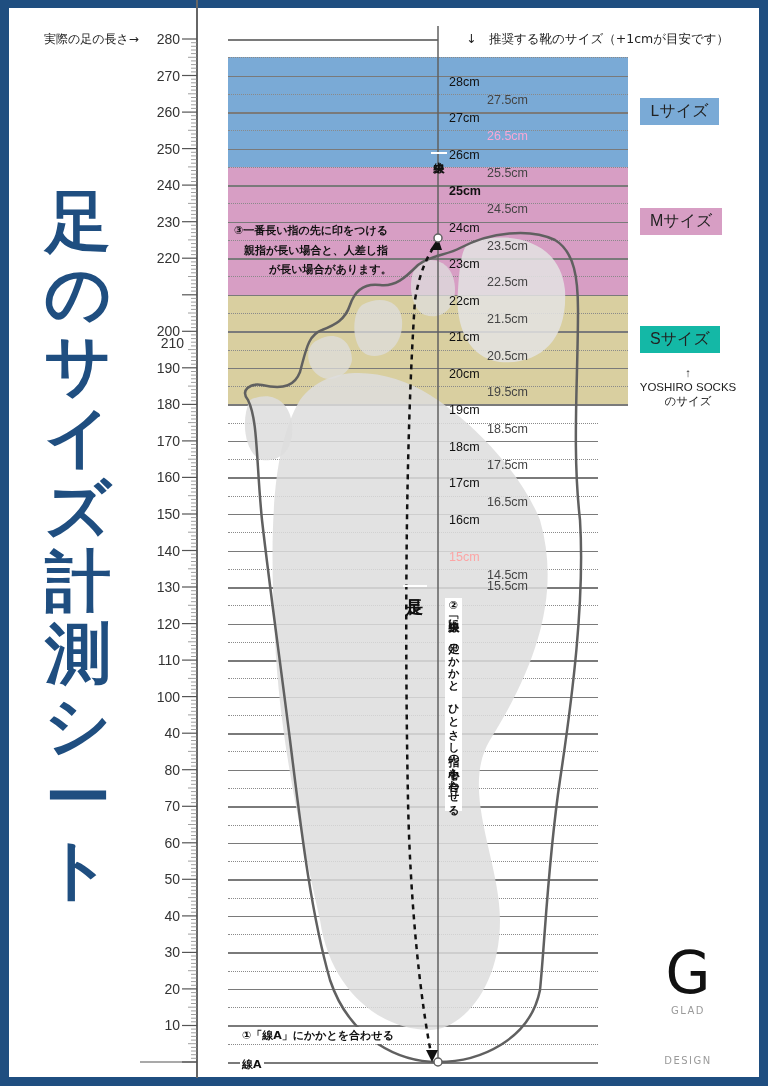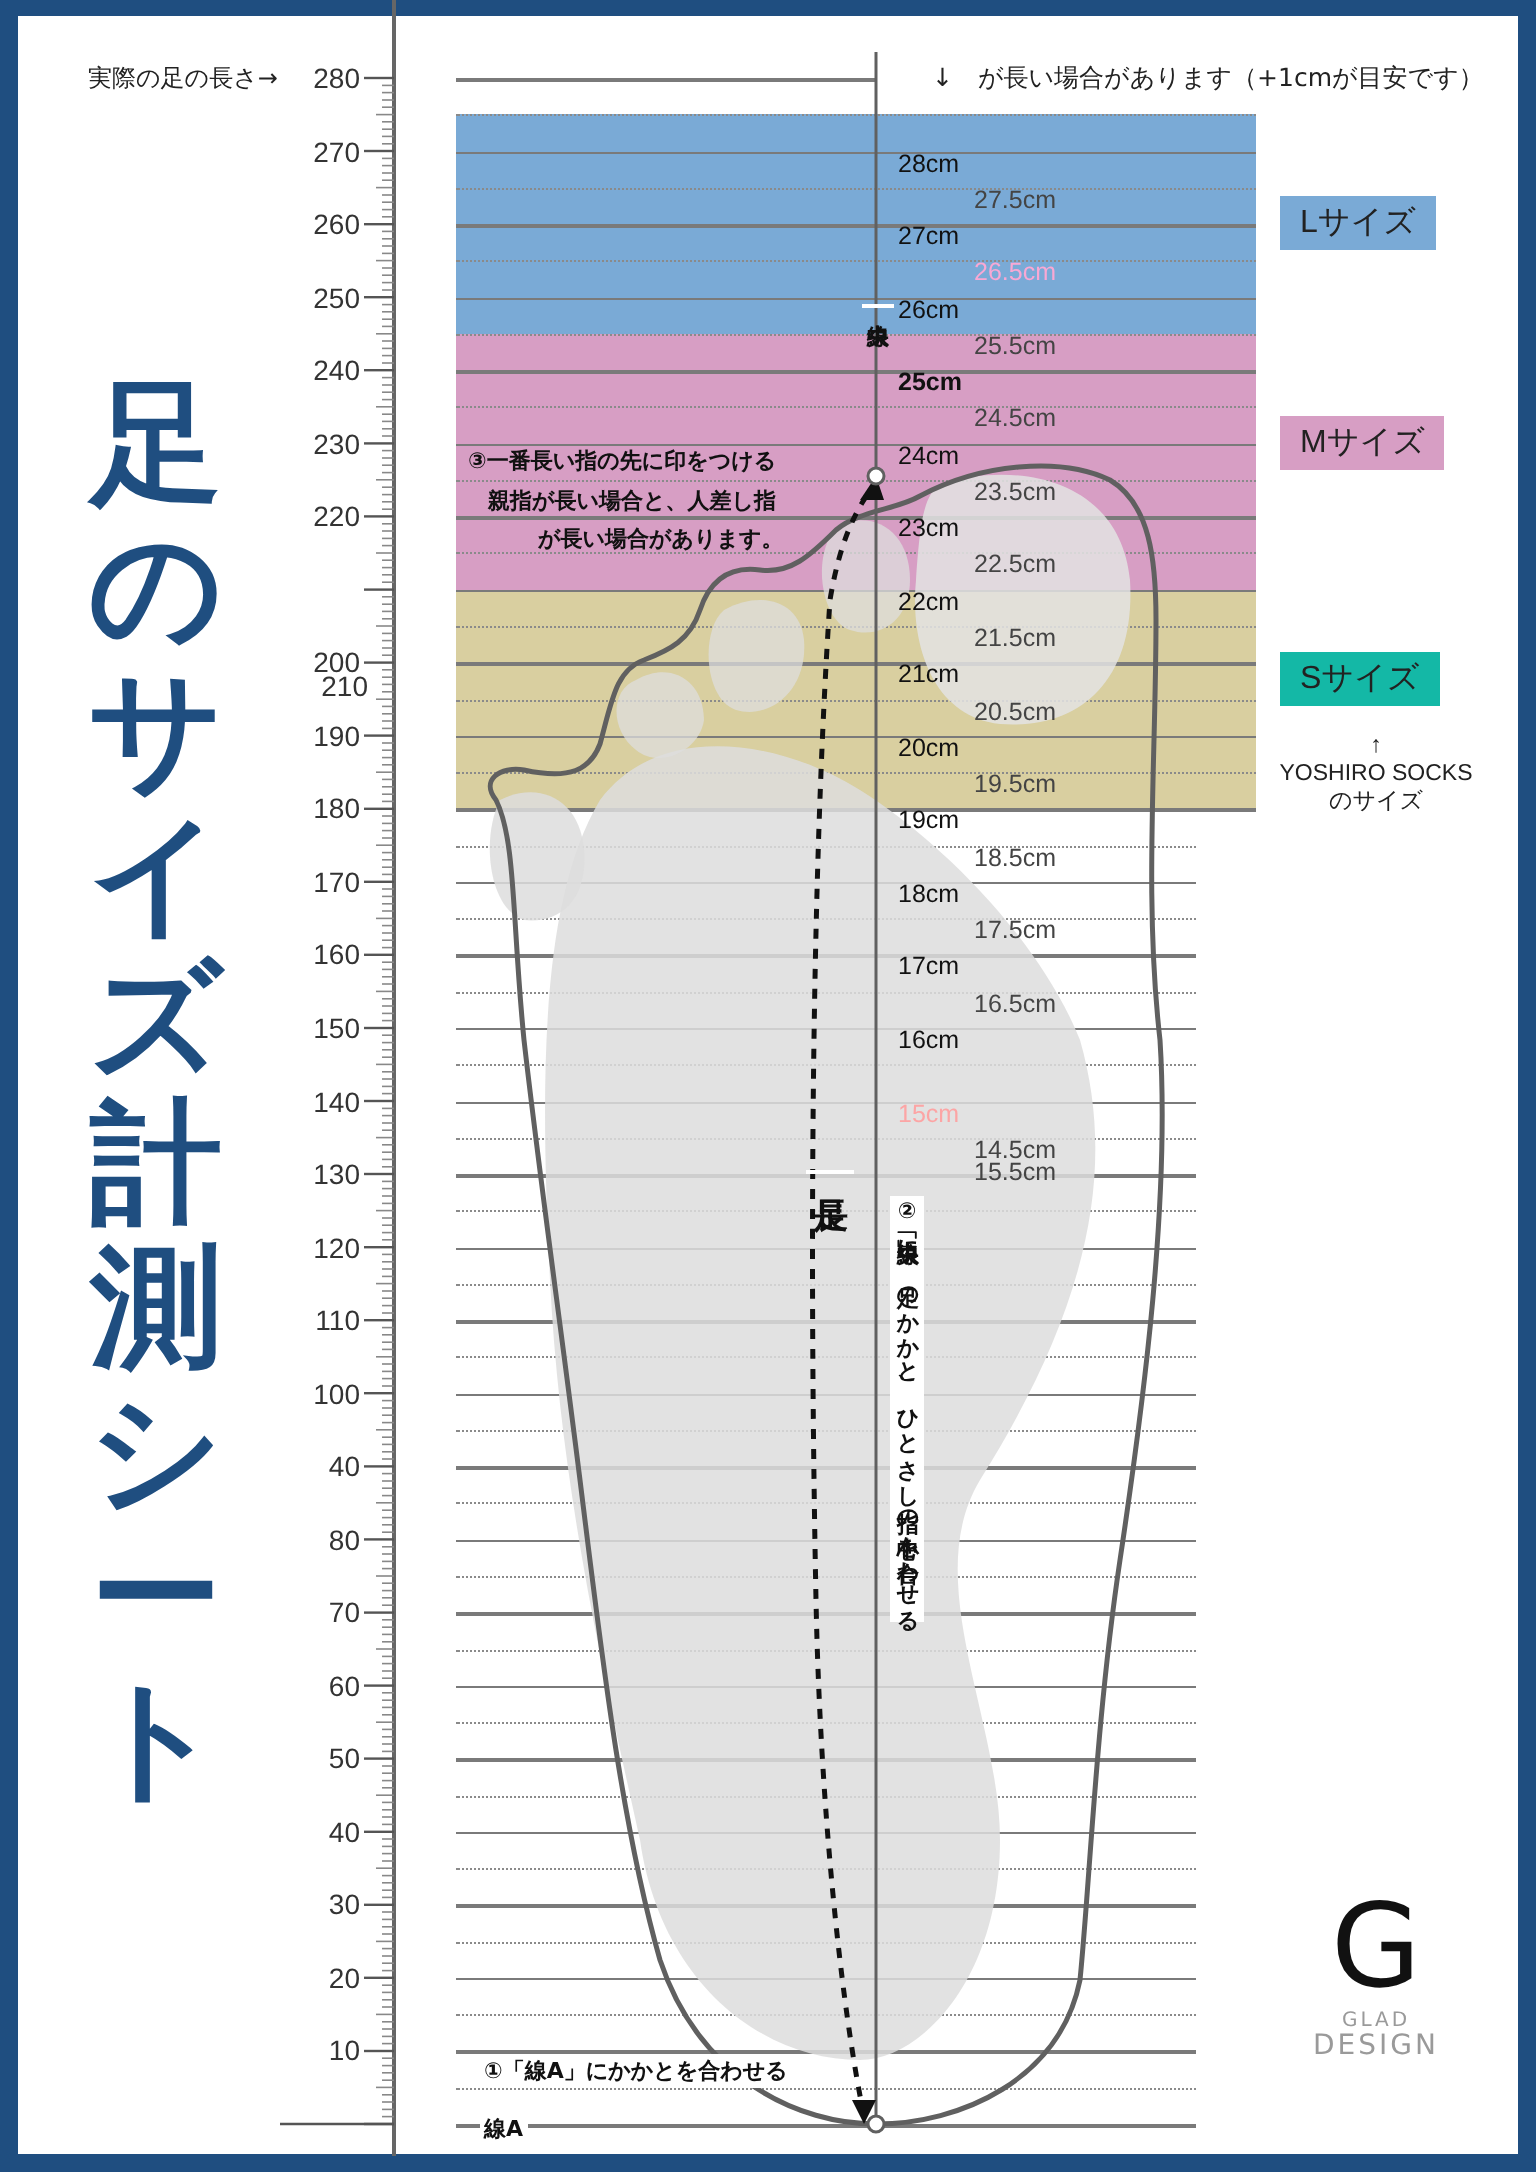--- a/index.html
+++ b/index.html
@@ -430,21 +430,21 @@
 
   <line x1="438" y1="26" x2="438" y2="1064" stroke="#606060" stroke-width="1.5"></line>
 
   <path d="M432,1058 C420,1000 410,900 408,800 C405,650 405,450 415,300 C420,270 428,255 436,244" fill="none" stroke="#111" stroke-width="2.5" stroke-dasharray="5,5"></path>
   <polygon points="438,238 430,250 442,250" fill="#111"></polygon>
   <polygon points="432,1062 426,1050 438,1050" fill="#111"></polygon>
   <circle cx="438" cy="238" r="4" fill="#fff" stroke="#606060" stroke-width="1.5"></circle>
   <circle cx="438" cy="1062" r="4" fill="#fff" stroke="#606060" stroke-width="1.5"></circle>
 </svg>
 
-<div class="side-label" style="left:466px;top:31px;font-size:12.5px;">↓　が長い場合があります（+1cmが目安です）</div>
+<div class="side-label" style="left:466px;top:31px;font-size:12.5px;">↓　推奨する靴のサイズ（+1cmが目安です）</div>
 
 <div id="size-labels">
     <div class="size-label" style="left: 449px; top: 74.5357px; color: rgb(17, 17, 17);">28cm</div>
     <div class="size-label" style="left: 449px; top: 111.071px; color: rgb(17, 17, 17);">27cm</div>
     <div class="size-label" style="left: 449px; top: 147.607px; color: rgb(17, 17, 17);">26cm</div>
     <div class="size-label" style="left: 449px; top: 184.143px; color: rgb(17, 17, 17); font-weight: bold;">25cm</div>
     <div class="size-label" style="left: 449px; top: 220.679px; color: rgb(17, 17, 17);">24cm</div>
     <div class="size-label" style="left: 449px; top: 257.214px; color: rgb(17, 17, 17);">23cm</div>
     <div class="size-label" style="left: 449px; top: 293.75px; color: rgb(17, 17, 17);">22cm</div>
     <div class="size-label" style="left: 449px; top: 330.286px; color: rgb(17, 17, 17);">21cm</div>
@@ -463,21 +463,21 @@
     <div class="size-label" style="left: 487px; top: 312.018px; color: rgb(68, 68, 68);">21.5cm</div>
     <div class="size-label" style="left: 487px; top: 348.554px; color: rgb(68, 68, 68);">20.5cm</div>
     <div class="size-label" style="left: 487px; top: 385.089px; color: rgb(68, 68, 68);">19.5cm</div>
     <div class="size-label" style="left: 487px; top: 421.625px; color: rgb(68, 68, 68);">18.5cm</div>
     <div class="size-label" style="left: 487px; top: 458.161px; color: rgb(68, 68, 68);">17.5cm</div>
     <div class="size-label" style="left: 487px; top: 494.696px; color: rgb(68, 68, 68);">16.5cm</div>
     <div class="size-label" style="left: 487px; top: 531.232px; color: rgb(68, 68, 68); margin-top: 48px;">15.5cm</div>
     <div class="size-label" style="left: 487px; top: 567.768px; color: rgb(68, 68, 68);">14.5cm</div>
   </div>
 
-<div class="size-tag" style="left:640px;top:98px;background:#7aaad6;">Lサイズ</div>
+<div class="size-tag" style="left:640px;top:98px;background:#7aaad6;font-family:Liberation Mono, monospace;">Lサイズ</div>
 <div class="size-tag" style="left:640px;top:208px;background:#d79ec4;">Mサイズ</div>
 <div class="size-tag" style="left:640px;top:326px;background:#14b8a6;">Sサイズ</div>
 
 <div class="abs" style="left:630px;top:366px;width:116px;text-align:center;font-size:11.5px;line-height:14px;color:#222;font-family:'Liberation Sans',sans-serif;">
   <div>↑</div>
   <div>YOSHIRO SOCKS</div>
   <div>のサイズ</div>
 </div>
 
 <div class="abs pill" style="left:431px;top:152px;width:12px;font-size:11px;font-weight:bold;line-height:13px;writing-mode:vertical-rl;color:#111;">中央線</div>
@@ -489,14 +489,14 @@
 <div class="abs pill" style="left:403px;top:585px;font-size:17px;font-weight:bold;line-height:20px;writing-mode:vertical-rl;color:#111;">足長</div>
 
 <div class="abs pill" style="left:445px;top:598px;font-size:11px;font-weight:bold;line-height:13px;writing-mode:vertical-rl;color:#111;">②「中央線」に、足のかかと、ひとさし指の中心を合わせる</div>
 
 <div class="note pill" style="left:240px;top:1027px;">①「線A」にかかとを合わせる</div>
 <div class="note pill" style="left:240px;top:1056px;">線A</div>
 
 <div class="abs" style="left:648px;top:942px;width:80px;text-align:center;">
   <div style="font-family:'DejaVu Sans',sans-serif;font-size:58px;line-height:62px;color:#111;">G</div>
   <div style="font-size:10px;letter-spacing:1.5px;color:#9a9a9a;line-height:13px;">GLAD</div>
-  <div style="font-size:14px;letter-spacing:1.5px;color:#9a9a9a;line-height:13px;">DESIGN</div>
+  <div style="font-size:10px;letter-spacing:1.5px;color:#9a9a9a;line-height:13px;margin-top:37px;">DESIGN</div>
 </div>
 
 </body></html>

